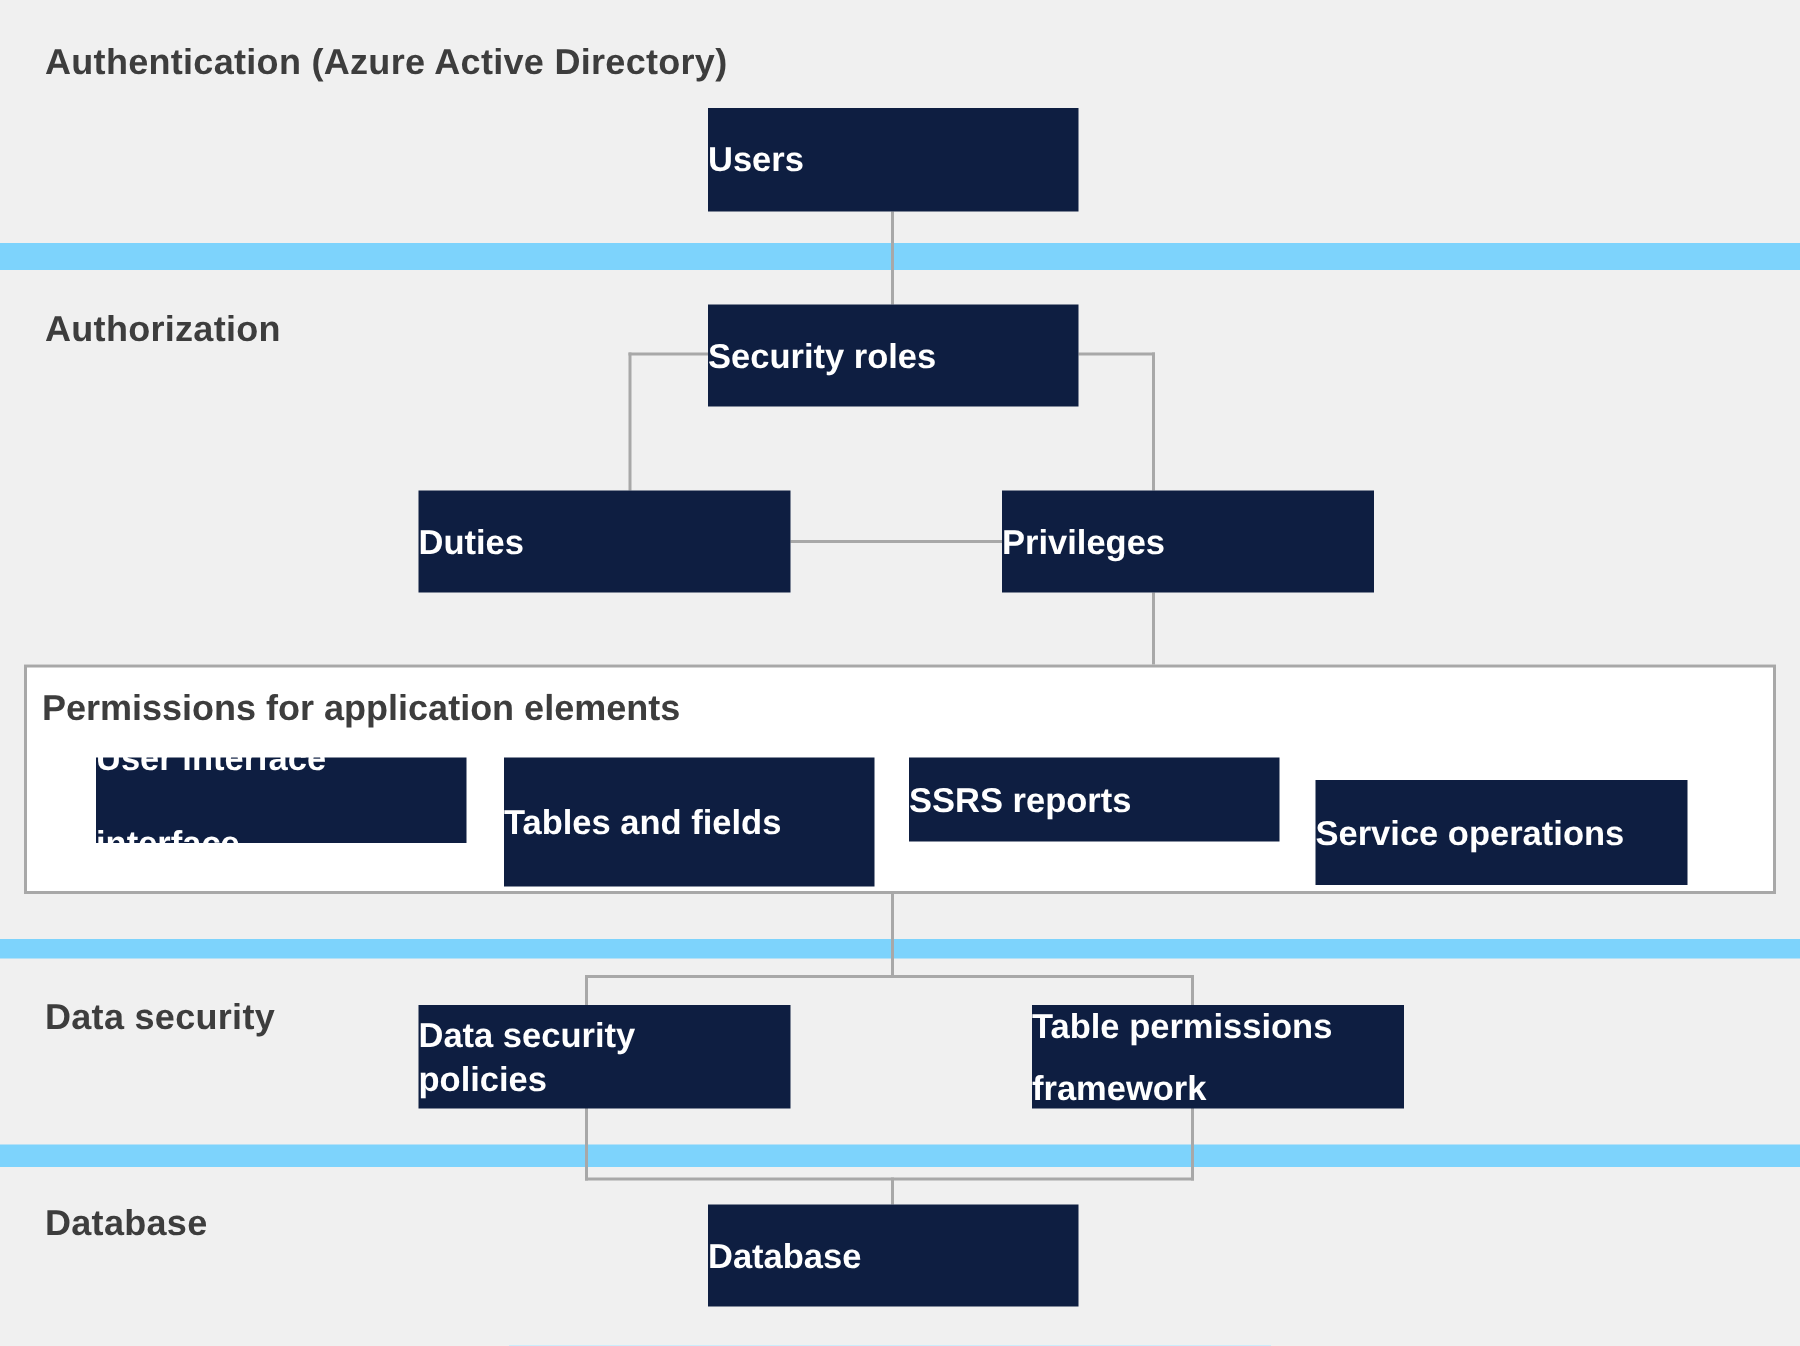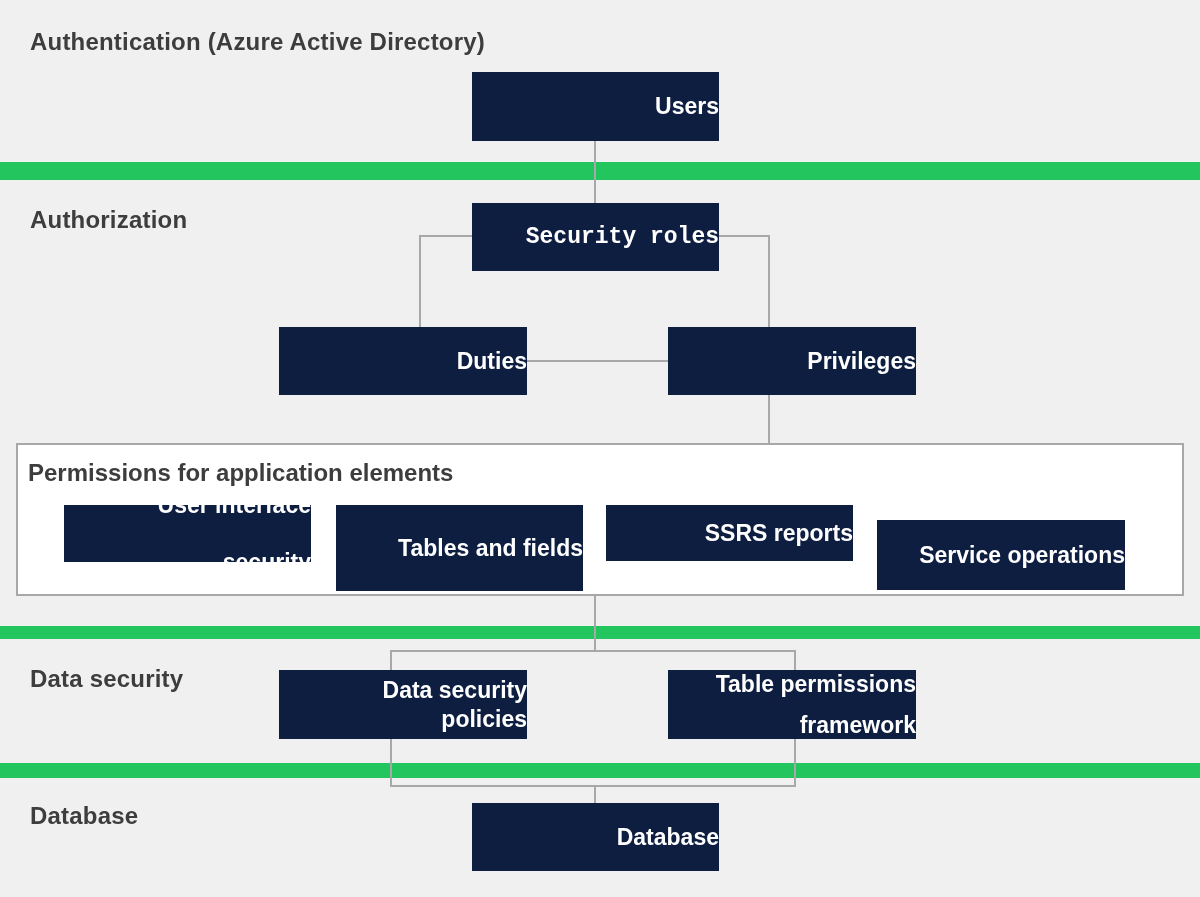--- a/index.html
+++ b/index.html
@@ -1,20 +1,20 @@
 <!DOCTYPE html>
 <html><head>
 <meta charset="utf-8">
 <style>
   html, body { margin: 0; padding: 0; background: #ffffff; }
   #canvas {
     position: relative;
     width: 1200px;
     height: 897px;
-    background: #22c55e;
+    background: #7dd3fc;
     overflow: hidden;
     font-family: "Liberation Sans", "DejaVu Sans", sans-serif;
   }
   .band {
     position: absolute;
     left: 0;
     width: 1200px;
     background: #f0f0f0;
   }
   .band-label {
@@ -44,43 +44,43 @@
     font-weight: 600;
     color: #3d3d3d;
     white-space: nowrap;
   }
   .node {
     position: absolute;
     background: #0e1e41;
     color: #ffffff;
     display: flex;
     flex-direction: column;
-    align-items: flex-end;
+    align-items: flex-start;
     justify-content: center;
     text-align: center;
     font-size: 23px;
     font-weight: 600;
     line-height: 1.22;
     z-index: 3;
   }
   .connector { position: absolute; background: #a8a8a8; z-index: 2; }
   .conn-v { width: 2px; }
   .conn-h { height: 2px; }
 
   
   #node-users        { left: 472px; top: 72px;  width: 247px; height: 69px; }
-  #node-security-roles { left: 472px; top: 203px; width: 247px; height: 68px; font-family: Liberation Mono, monospace; }
+  #node-security-roles { left: 472px; top: 203px; width: 247px; height: 68px; }
   #node-duties       { left: 279px; top: 327px; width: 248px; height: 68px; }
   #node-privileges   { left: 668px; top: 327px; width: 248px; height: 68px; }
   #node-ui-elements  { left: 64px;  top: 505px; width: 247px; height: 57px; gap: 28px; }
   #node-tables-fields{ left: 336px; top: 505px; width: 247px; height: 86px; }
   #node-ssrs-reports { left: 606px; top: 505px; width: 247px; height: 56px; }
   #node-service-operations { left: 877px; top: 505px; width: 248px; height: 70px; margin-top: 15px; }
   #node-data-security-policies { left: 279px; top: 670px; width: 248px; height: 69px; }
-  #node-table-permissions-framework { left: 668px; top: 670px; width: 248px; height: 69px; gap: 12px; }
+  #node-table-permissions-framework { left: 688px; top: 670px; width: 248px; height: 69px; gap: 12px; }
   #node-database     { left: 472px; top: 803px; width: 247px; height: 68px; }
 </style>
 </head>
 <body>
 
 <div id="canvas">
 
   <div class="band" style="top:0; height:162px;"></div>
   <div class="band" style="top:180px; height:446px;"></div>
   <div class="band" style="top:639px; height:124px;"></div>
@@ -119,21 +119,21 @@
   <div class="node" id="node-duties">
     <div>Duties</div>
   </div>
 
   <div class="node" id="node-privileges">
     <div>Privileges</div>
   </div>
 
   <div class="node" id="node-ui-elements">
     <div>User interface</div>
-    <div>security</div>
+    <div>interface</div>
   </div>
 
   <div class="node" id="node-tables-fields">
     <div>Tables and fields</div>
   </div>
 
   <div class="node" id="node-ssrs-reports">
     <div>SSRS reports</div>
   </div>
 

